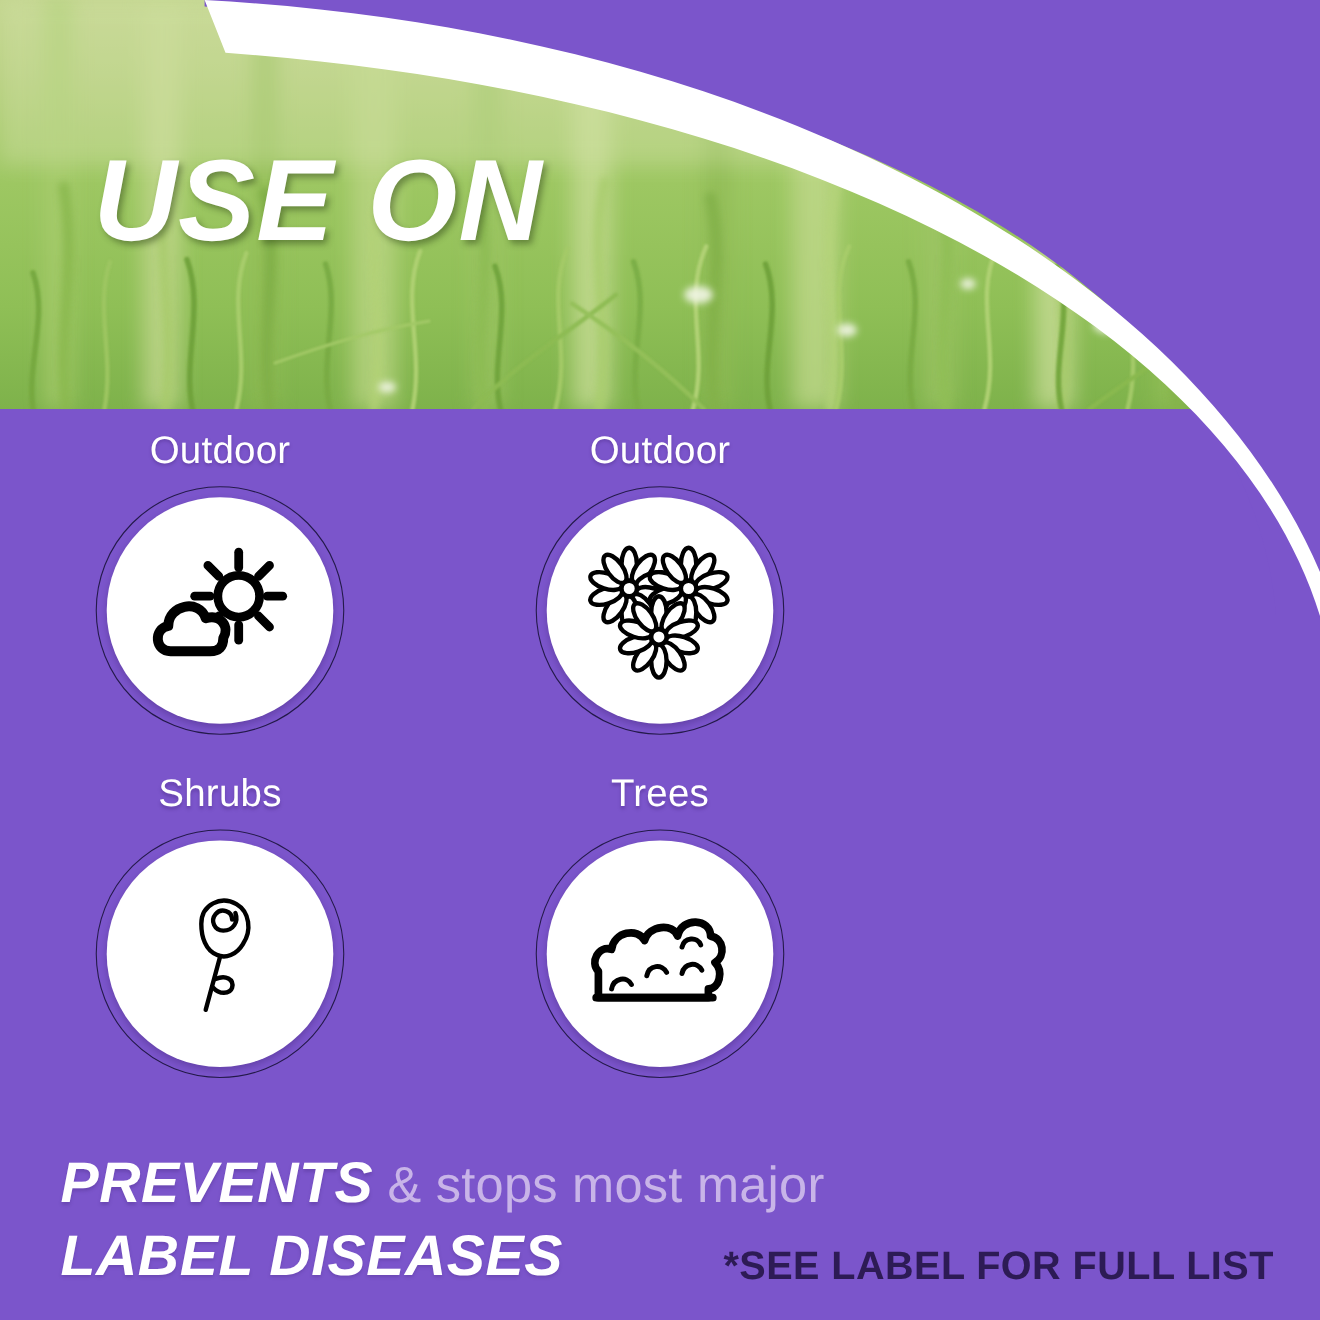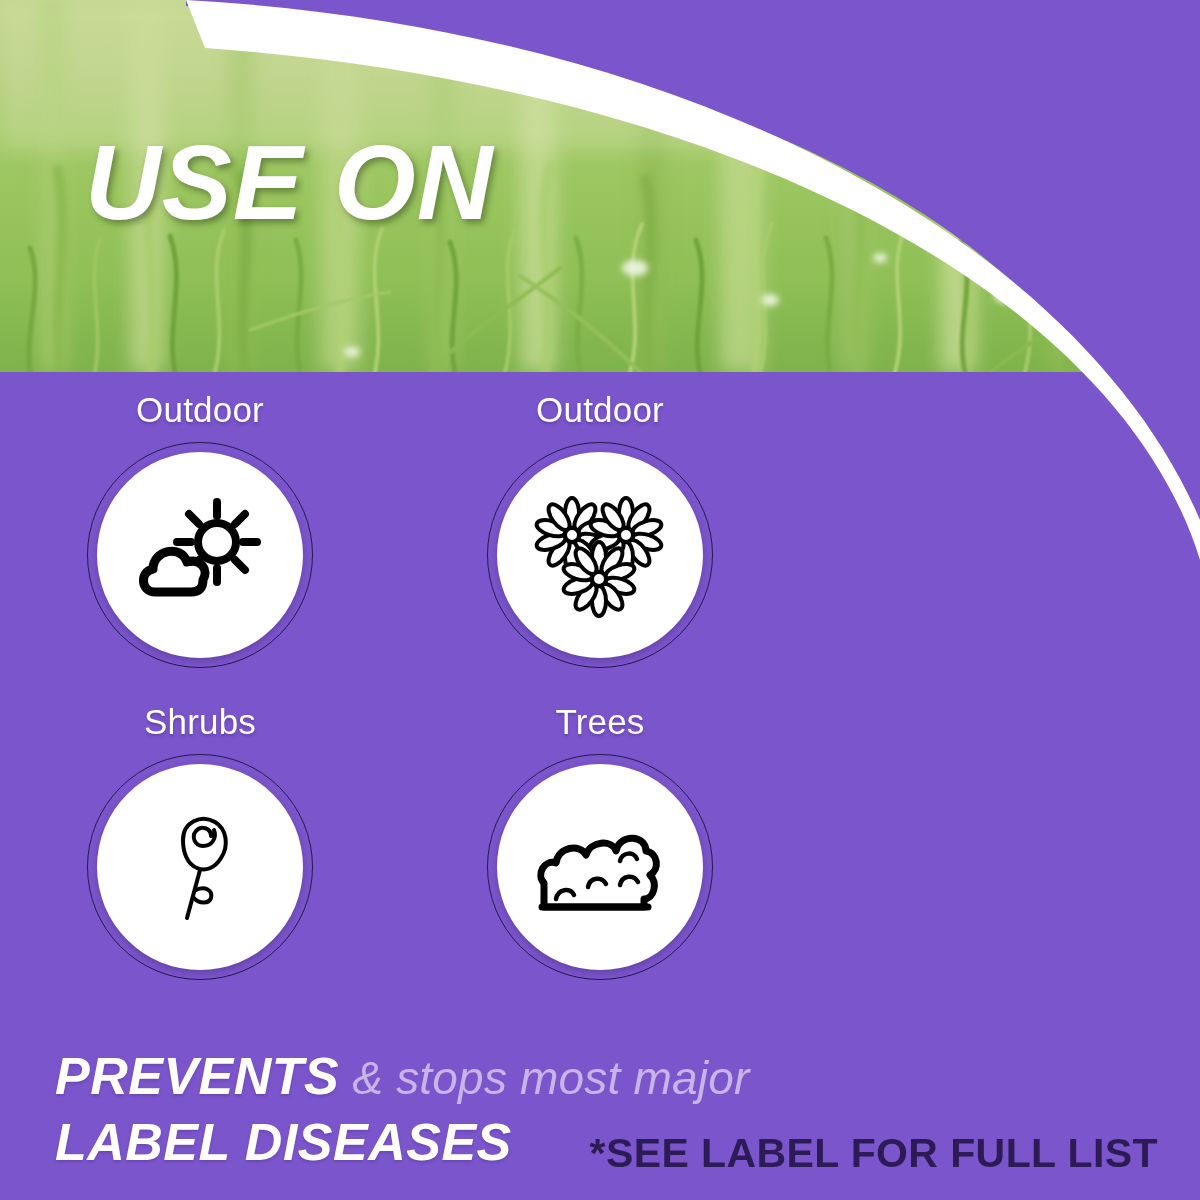--- a/index.html
+++ b/index.html
@@ -66,25 +66,25 @@
   
   .footer { position:absolute; left:0; top:1024px; width:1200px; height:176px; }
   .f-line1 { position:absolute; left:55px; top:26px; white-space:nowrap; line-height:1; }
   .f-line2 { position:absolute; left:55px; top:92px; white-space:nowrap; line-height:1; }
   .f-strong {
     font-size:52px; font-weight:bold; color:#ffffff; letter-spacing:.5px;
     text-shadow:0 2px 3px rgba(60,30,110,.25);
     font-style:italic;
   }
   .f-light {
-    font-size:46px; font-weight:normal; color:#c8b4e8; letter-spacing:.2px;font-style:italic;
+    font-size:46px; font-weight:normal; color:#c8b4e8; letter-spacing:.2px;
   }
   .f-note {
     position:absolute; right:42px; top:106px;
-    font-size:41px; font-weight:bold; color:#2d1b55; letter-spacing:.4px;
+    font-size:36px; font-weight:bold; color:#2d1b55; letter-spacing:.4px;
     white-space:nowrap;
   }
 </style>
 </head>
 <body>
 
 <div id="stage">
 
   <div class="header">
     <div class="header-purple"></div>

